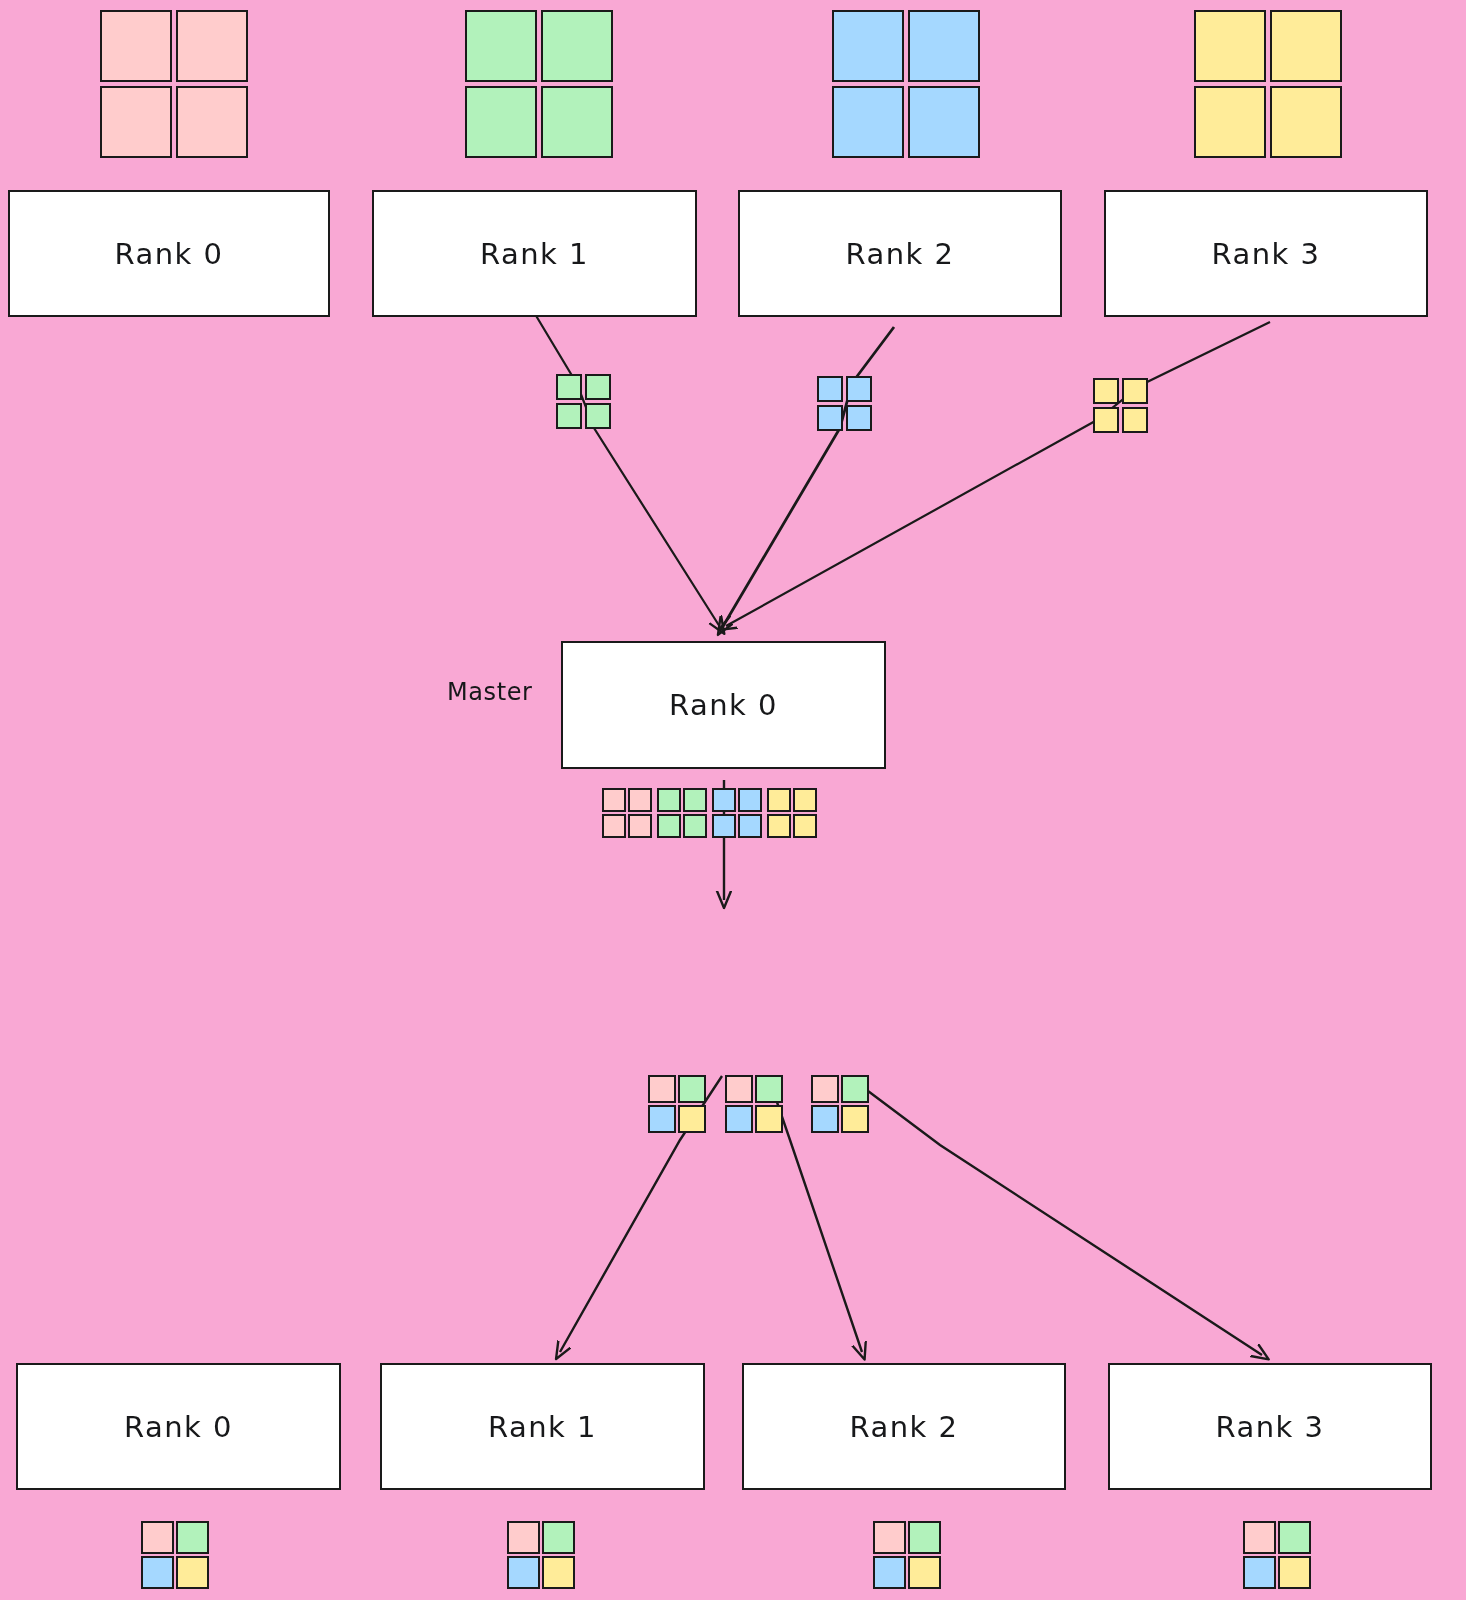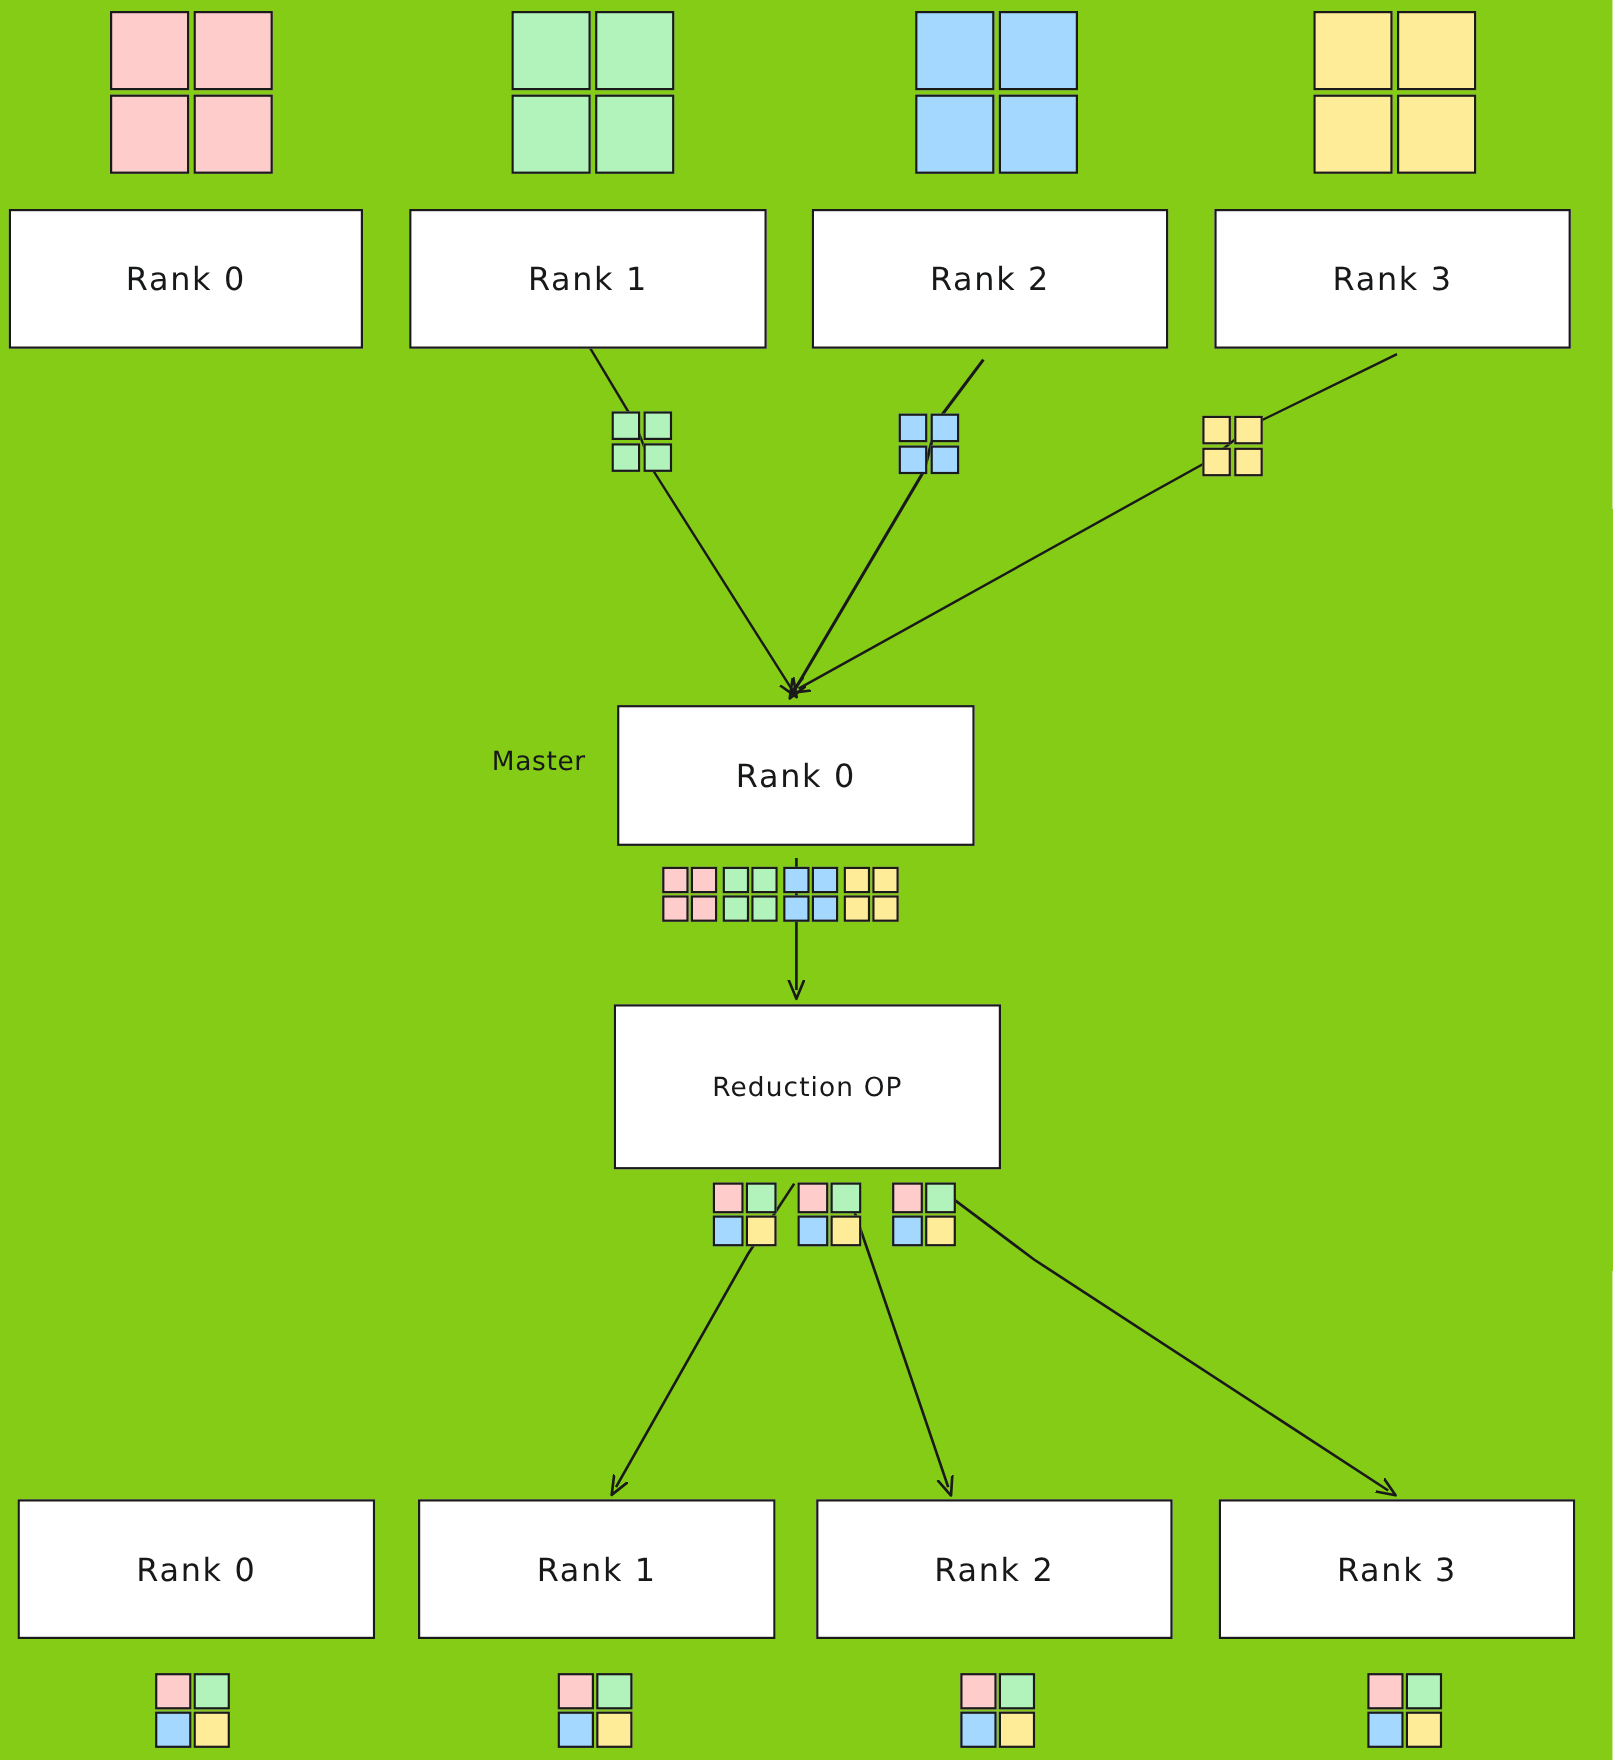--- a/index.html
+++ b/index.html
@@ -7,21 +7,21 @@
     padding: 0;
     background: #ffffff;
   }
   body {
     font-family: "DejaVu Sans", sans-serif;
   }
   #canvas {
     position: relative;
     width: 1466px;
     height: 1600px;
-    background: #84cc16;
+    background: #f9a8d4;
     overflow: hidden;
   }
   svg.layer {
     position: absolute;
     left: 0;
     top: 0;
     width: 1466px;
     height: 1600px;
     pointer-events: none;
   }
@@ -206,23 +206,20 @@
     <div class="tile" style="background: rgb(165, 216, 255);"></div>
     <div class="tile" style="background: rgb(165, 216, 255);"></div>
   </div>
   <div class="tile-grid grid-md" style="left:767px; top:788px;">
     <div class="tile" style="background: rgb(255, 236, 153);"></div>
     <div class="tile" style="background: rgb(255, 236, 153);"></div>
     <div class="tile" style="background: rgb(255, 236, 153);"></div>
     <div class="tile" style="background: rgb(255, 236, 153);"></div>
   </div>
 
-  <div class="rank-box" style="left:558px; top:913px; width:352px; height:150px;">
-    <span class="op-label">Reduction OP</span>
-  </div>
 
   <div class="tile-grid grid-res" style="left:648px; top:1075px;">
     <div class="tile" style="background: rgb(255, 204, 204);"></div>
     <div class="tile" style="background: rgb(178, 242, 187);"></div>
     <div class="tile" style="background: rgb(165, 216, 255);"></div>
     <div class="tile" style="background: rgb(255, 236, 153);"></div>
   </div>
   <div class="tile-grid grid-res" style="left:725px; top:1075px;">
     <div class="tile" style="background: rgb(255, 204, 204);"></div>
     <div class="tile" style="background: rgb(178, 242, 187);"></div>

